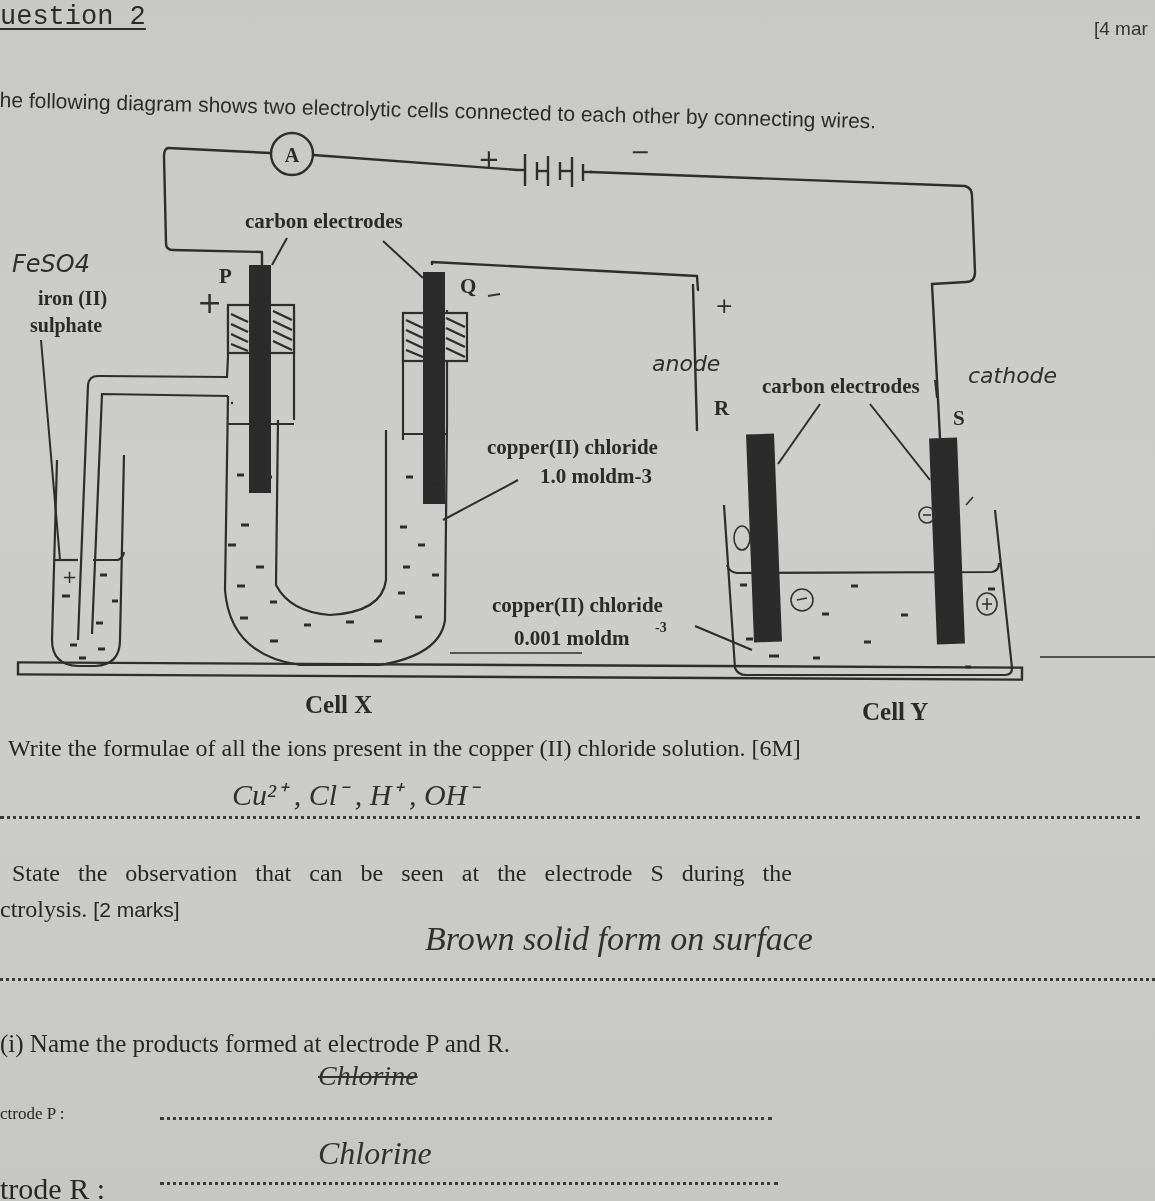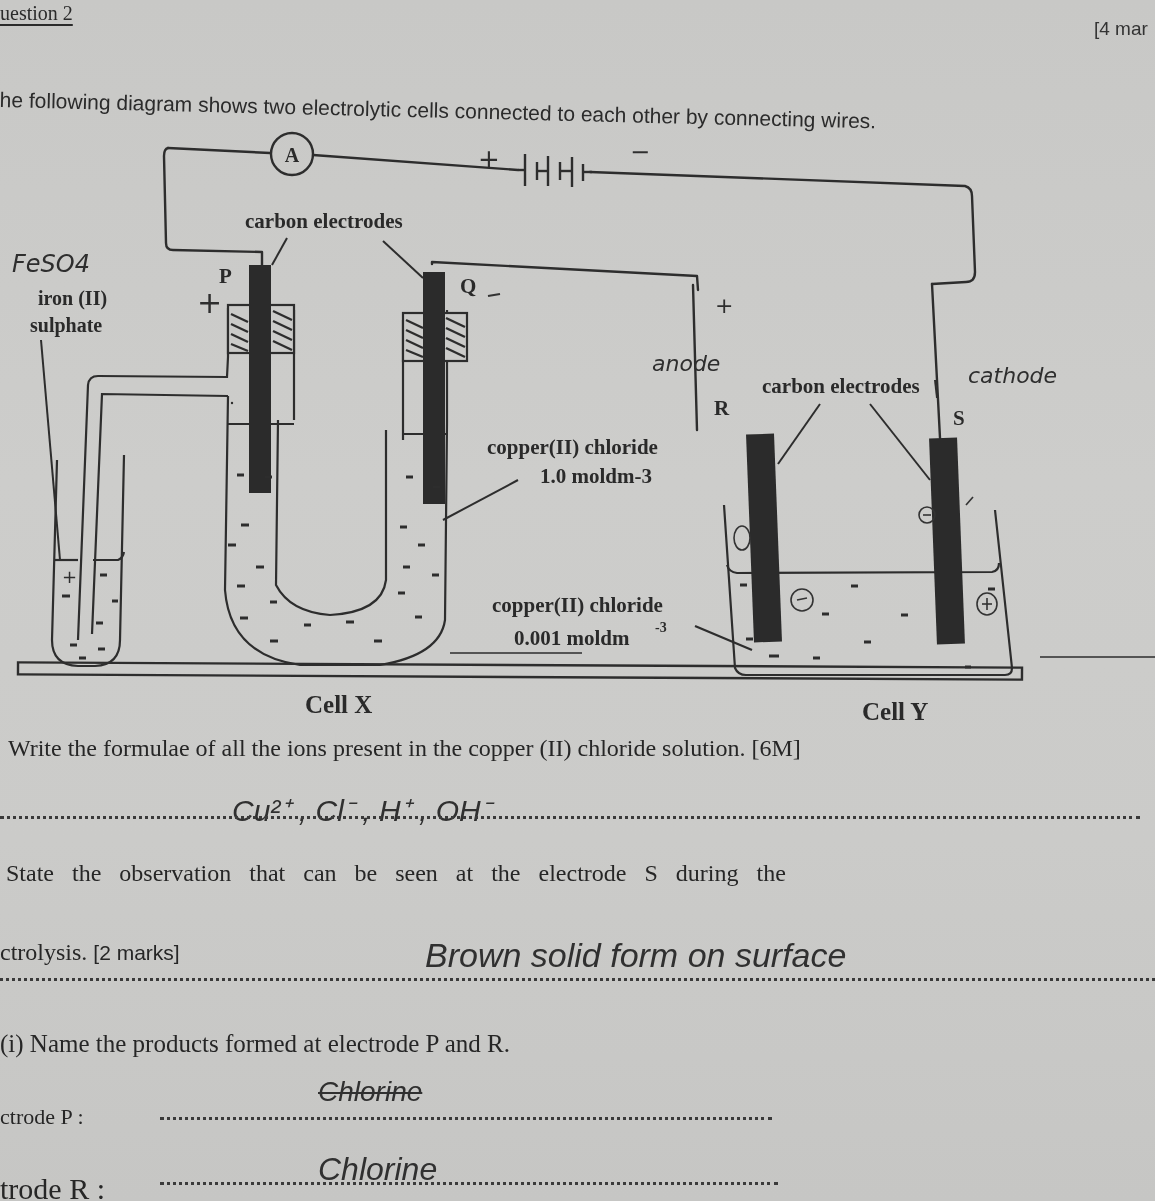--- a/index.html
+++ b/index.html
@@ -17,22 +17,22 @@
     }
     .page {
       position: absolute;
       left: 0; top: 0;
       width: 1155px; height: 1201px;
       background: linear-gradient(180deg, #c8c8c6 0%, #cdcdcb 40%, #cbcbc9 70%, #c6c6c4 100%);
     }
     .q-title {
       position: absolute;
       left: 0; top: 2px;
-      font-family: Liberation Serif, serif;
-      font-size: 20px;
+      font-family: Liberation Mono, monospace;
+      font-size: 27px;
       color: #2b2b2b;
       text-decoration: underline;
       text-underline-offset: 4px;
       text-decoration-thickness: 2px;
       text-align: right;
     }
     .marks-top {
       position: absolute;
       left: 1094px; top: 18px;
       font-family: "Liberation Sans", sans-serif;
@@ -76,25 +76,24 @@
       font-family: "Liberation Sans", sans-serif;
       font-size: 21px;
     }
     .dotted {
       position: absolute;
       border-bottom: 3px dotted #3a3a3a;
       height: 0;
     }
     .answer {
       position: absolute;
-      font-family: Liberation Sans, sans-serif;
+      font-family: Liberation Serif, serif;
       font-style: italic;
       color: #303030;
       white-space: nowrap;
-      margin-top: 16px;
     }
     .strike { text-decoration: line-through; text-decoration-thickness: 2px; }
   </style>
 </head>
 <body>
 
 <div class="page">
 
   <div class="q-title">uestion 2</div>
   <div class="marks-top">[4 mar</div>
@@ -285,31 +284,31 @@
     <rect x="18" y="665" width="1004" height="12" fill="none" stroke="#2d2d2d" stroke-width="2.4" transform="rotate(0.3 520 671)"></rect>
 
     <text x="305" y="713" class="dlabel" font-size="25">Cell X</text>
     <text x="862" y="720" class="dlabel" font-size="25">Cell Y</text>
   </svg>
 
   <div class="q-line" style="left:8px; top:735px;">Write the formulae of all the ions present in the copper (II) chloride solution. [6M]</div>
   <div class="answer" style="left:232px; top:773px; font-size:30px;">Cu²⁺ , Cl⁻ , H⁺ , OH⁻</div>
   <div class="dotted" style="left:0; top:816px; width:1140px;"></div>
 
-  <div class="q-line spaced" style="left:6px; top:860px;">State the observation that can be seen at the electrode S during the</div>
-  <div class="q-line" style="left:0; top:939px;">
+  <div class="q-line spaced" style="left:12px; top:860px;">State the observation that can be seen at the electrode S during the</div>
+  <div class="q-line" style="left:0; top:896px;">
     <span>ctrolysis.</span>
     <span class="small-marks">[2 marks]</span>
   </div>
   <div class="answer" style="left:425px; top:920px; font-size:34px;">Brown solid form on surface</div>
   <div class="dotted" style="left:0; top:978px; width:1155px;"></div>
 
   <div class="q-line" style="left:0; top:1030px; font-size:25px;text-align:right;">(i) Name the products formed at electrode P and R.</div>
 
-  <div class="q-line" style="left:0; top:1104px; font-size:22px;">ctrode P :</div>
+  <div class="q-line" style="left:0; top:1104px; font-size:17px;">ctrode P :</div>
   <div class="answer strike" style="left:318px; top:1060px; font-size:28px;">Chlorine</div>
   <div class="dotted" style="left:160px; top:1117px; width:612px;"></div>
 
   <div class="q-line" style="left:0; top:1172px; font-size:30px;">trode R :</div>
   <div class="answer" style="left:318px; top:1135px; font-size:32px;">Chlorine</div>
   <div class="dotted" style="left:160px; top:1182px; width:618px;"></div>
 
 </div>
 
 </body></html>

